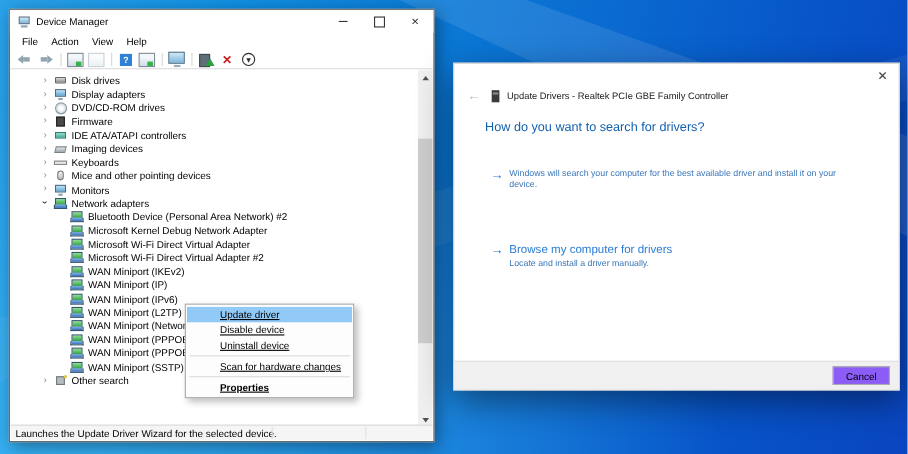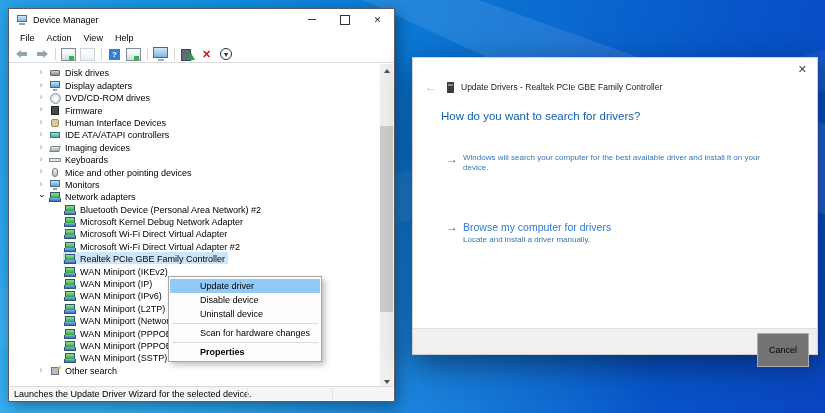--- a/index.html
+++ b/index.html
@@ -110,21 +110,21 @@
     border-top:4px solid #505050;}
   .sb-thumb{position:absolute;left:0;top:62px;width:13px;height:186px;background:#cdcdcd;}
 
   .statusbar{position:absolute;left:1px;right:1px;bottom:1px;height:14px;background:#f5f5f5;
     border-top:1px solid #d9d9d9;display:flex;align-items:center;padding-left:4px;font-size:9px;}
   .st-sep{position:absolute;top:1px;bottom:1px;width:1px;background:#e0e0e0;}
   .st-sep1{left:237px;} .st-sep2{left:322px;}
 
   
   .ctx-menu{position:absolute;left:168px;top:276px;width:154px;background:#fdfdfd;
-    border:1px solid #a8a8a8;box-shadow:3px 3px 6px rgba(0,0,0,.25);padding:2px 1px;font-size:9px;}
+    border:1px solid #a8a8a8;box-shadow:3px 3px 6px rgba(0,0,0,.25);padding:2px 1px;font-size:9px;text-decoration:underline;}
   .cm-row{height:14px;line-height:14px;padding-left:30px;position:relative;white-space:nowrap;}
   .cm-row.is-hl{background:#91c9f7;}
   .cm-row.is-bold{font-weight:bold;}
   .cm-row.is-sep{height:5px;}
   .cm-row.is-sep::after{content:"";position:absolute;left:2px;right:2px;top:2px;border-top:1px solid #dadada;}
 
   
   .dialog{position:absolute;left:412px;top:57px;width:406px;height:298px;background:#fff;
     box-shadow:0 10px 30px rgba(0,0,0,.45);border:1px solid #d0d0d0;}
   .dlg-close{position:absolute;top:5px;right:10px;font-size:11px;color:#444;}
@@ -134,21 +134,21 @@
   .drv-icon::after{content:"";position:absolute;left:1px;right:1px;top:2px;height:2px;background:#8a8a8a;}
   .dlg-title{font-size:8.5px;color:#1a1a1a;}
   .dlg-heading{position:absolute;left:28px;top:52px;font-size:11.5px;color:#1261ae;}
   .cmd-link{position:absolute;left:33px;display:flex;}
   .cmd-link-1{top:95px;} .cmd-link-2{top:163px;}
   .cmd-arrow{color:#2b7cd4;font-size:12px;margin-right:5px;line-height:13px;}
   .cmd-title{font-size:10.5px;color:#2b7cd4;margin-bottom:2px;}
   .cmd-desc{font-size:8px;color:#3a76b8;line-height:9.5px;max-width:300px;}
   .dlg-footer{position:absolute;left:0;right:0;bottom:0;height:26px;background:#f0f0f0;
     border-top:1px solid #dfdfdf;}
-  .cancel-btn{position:absolute;right:8px;top:4px;width:52px;height:34px;background:#737373;
+  .cancel-btn{position:absolute;right:8px;top:4px;width:52px;height:17px;background:#8b5cf6;
     border:1px solid #adadad;font-size:9px;display:flex;align-items:center;justify-content:center;color:#000;}
 </style>
 </head>
 <body>
 
 <div class="desktop">
   <div class="beam2"></div>
   <div class="beam1"></div>
   <div class="glow"></div>
 </div>
@@ -233,27 +233,20 @@
       </div>
 
       <div class="tree-row lvl-1">
         <span class="expander exp-collapsed"></span>
         <span class="row-body">
           <span class="ticon ticon-firmware"></span>
           <span class="tree-label">Firmware</span>
         </span>
       </div>
 
-      <div class="tree-row lvl-1">
-        <span class="expander exp-collapsed"></span>
-        <span class="row-body">
-          <span class="ticon ticon-hid"></span>
-          <span class="tree-label">Human Interface Devices</span>
-        </span>
-      </div>
 
       <div class="tree-row lvl-1">
         <span class="expander exp-collapsed"></span>
         <span class="row-body">
           <span class="ticon ticon-ide"></span>
           <span class="tree-label">IDE ATA/ATAPI controllers</span>
         </span>
       </div>
 
       <div class="tree-row lvl-1">
@@ -322,27 +315,20 @@
       </div>
 
       <div class="tree-row lvl-2">
 
         <span class="row-body">
           <span class="ticon ticon-network"></span>
           <span class="tree-label">Microsoft Wi-Fi Direct Virtual Adapter #2</span>
         </span>
       </div>
 
-      <div class="tree-row lvl-2">
-
-        <span class="row-body selected">
-          <span class="ticon ticon-network"></span>
-          <span class="tree-label">Realtek PCIe GBE Family Controller</span>
-        </span>
-      </div>
 
       <div class="tree-row lvl-2">
 
         <span class="row-body">
           <span class="ticon ticon-network"></span>
           <span class="tree-label">WAN Miniport (IKEv2)</span>
         </span>
       </div>
 
       <div class="tree-row lvl-2">

